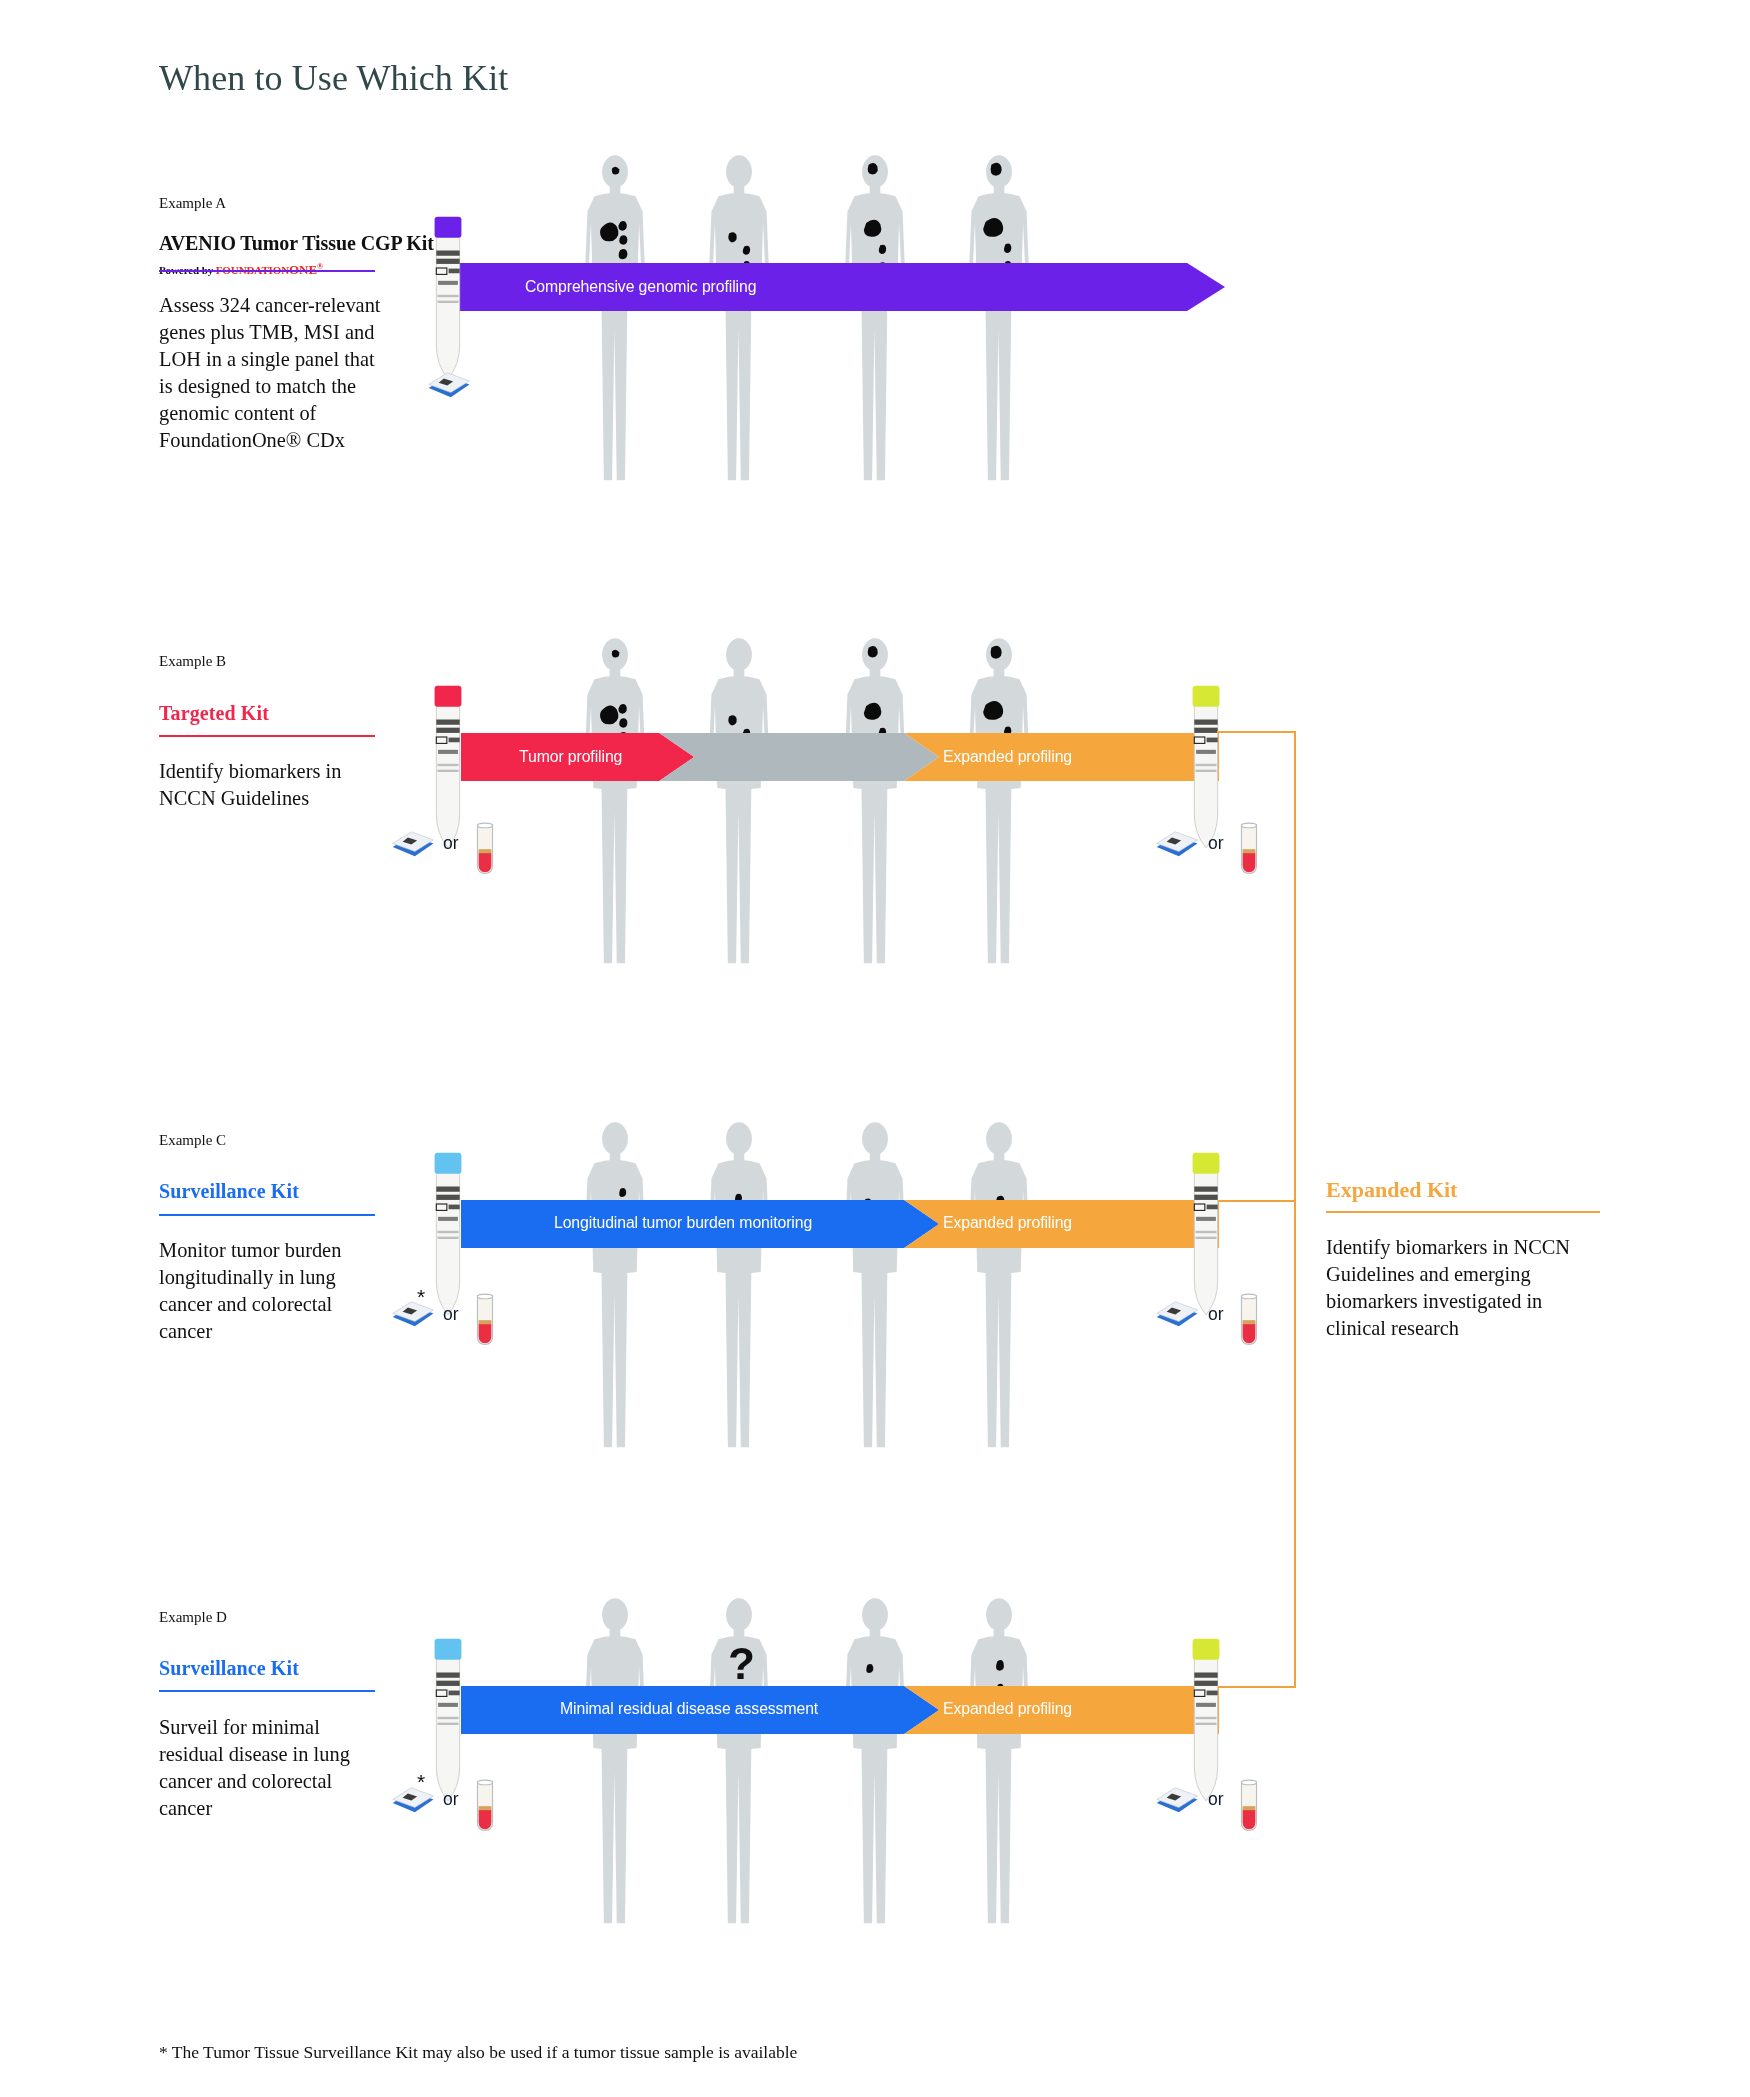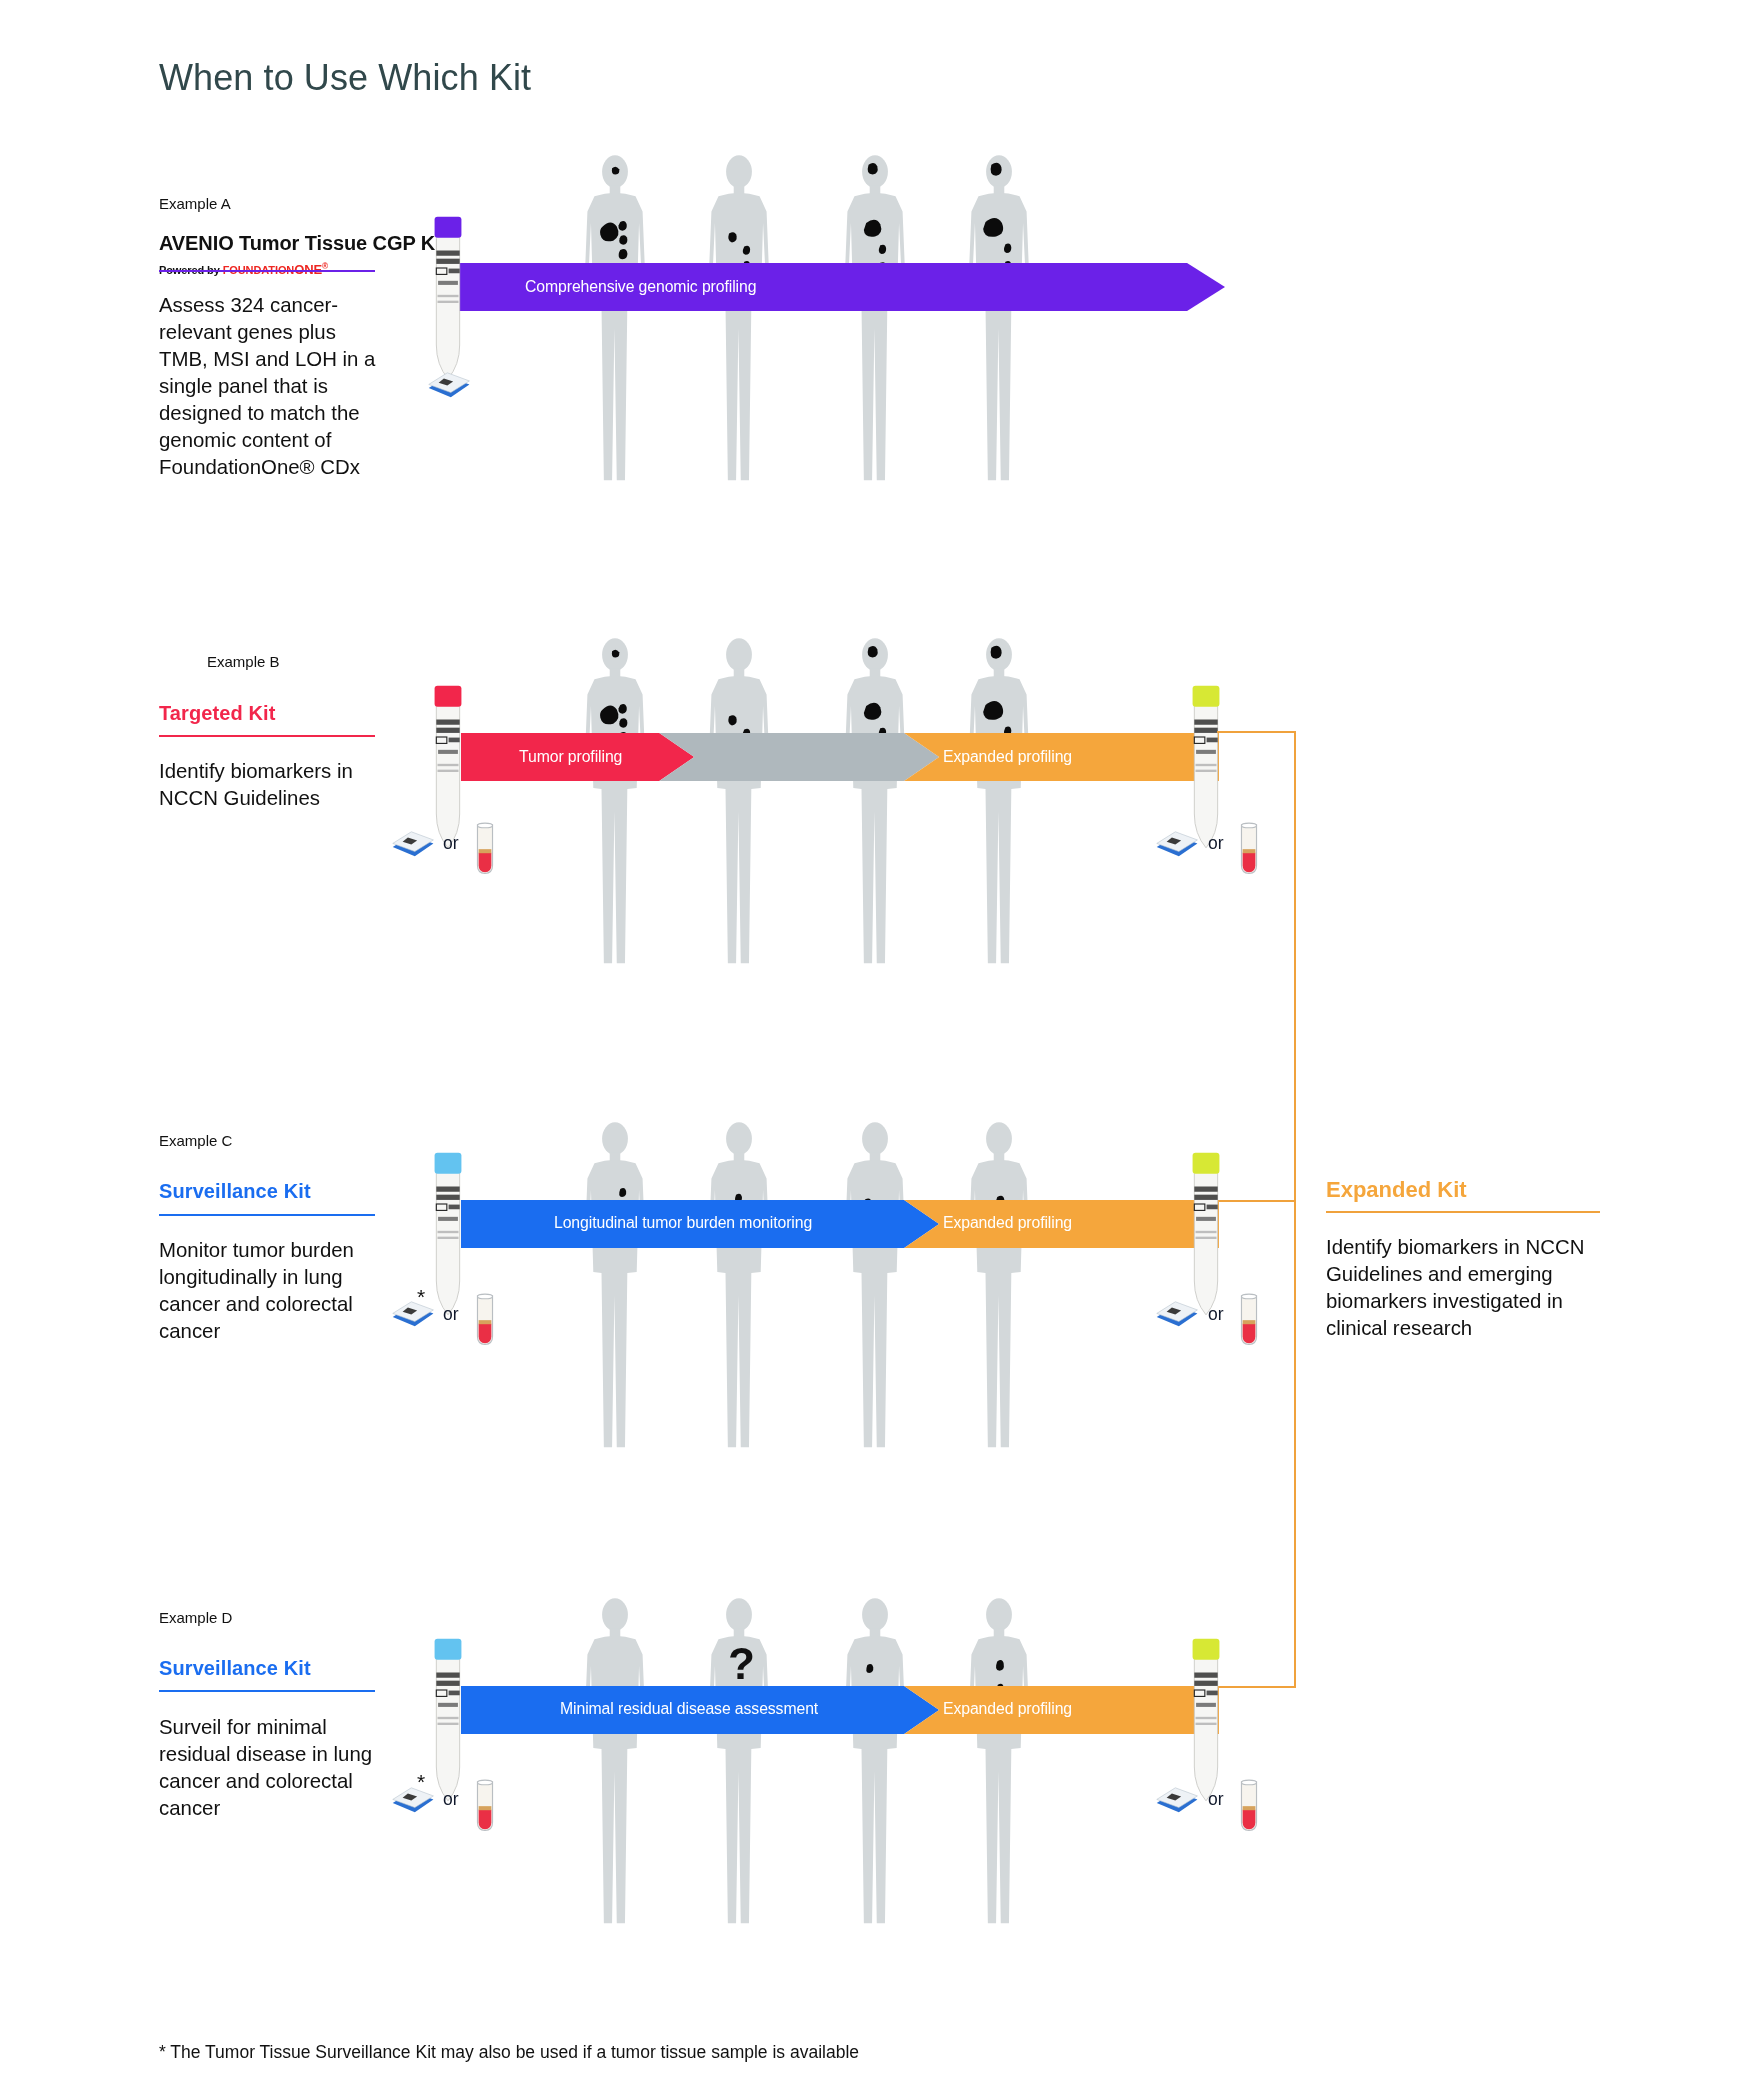--- a/index.html
+++ b/index.html
@@ -1,21 +1,21 @@
 <!DOCTYPE html>
 <html style="font-size:9.3px"><head>
 <meta charset="utf-8">
 <style>
   html,body{margin:0;padding:0;background:#ffffff;}
   body{
     width:1750px;height:2097px;position:relative;
     font-family:"Liberation Sans","DejaVu Sans",sans-serif;
     color:#111;overflow:hidden;
   }
-  .abs{position:absolute;}
+  .abs{position:absolute;font-family:Liberation Serif, serif;}
 
   
   #page-title{
     left:159px;top:57px;
     font-size:36px;font-weight:400;color:#31484b;letter-spacing:0.1px;
   }
 
   
   .ex-label{font-size:15px;color:#111;font-weight:400;}
   .kit-name{font-size:20px;font-weight:700;letter-spacing:0.1px;}
@@ -169,21 +169,21 @@
   </svg>
 </div>
 <div class="slide-ic" style="left:424px;top:367px;">
   <svg viewBox="0 0 84 62">
     <polygon points="8,36 40,16 78,30 46,52" fill="#2a6fd1"></polygon>
     <polygon points="8,30 40,10 78,24 46,44" fill="#eef2f6" stroke="#b7c3cc" stroke-width="1"></polygon>
     <polygon points="34,20 50,25 40,32 25,27" fill="#3a3a3a"></polygon>
   </svg>
 </div>
 
-<div class="abs ex-label" style="left:159px;top:653px;margin-left:48px;">Example B</div>
+<div class="abs ex-label" style="left:159px;top:653px;">Example B</div>
 <div class="abs kit-name" style="left:159px;top:702px;color:#F2264B;">Targeted Kit</div>
 <div class="abs kit-rule" style="left:159px;top:735px;background:#F2264B;"></div>
 <div class="abs kit-desc" style="left:159px;top:758px;">Identify biomarkers in NCCN Guidelines</div>
 
 <div class="figure" style="left:571px;top:636px;">
   <svg class="fig-svg" viewBox="0 0 150 570" preserveAspectRatio="none">
     <g fill="#d3d8da">
       <ellipse cx="75" cy="32" rx="22" ry="28"></ellipse>
         <rect x="66" y="56" width="18" height="18"></rect>
       <path d="M40 74 Q75 62 110 74 L122 100 L126 200 L120 205 L116 120 L112 260 L96 262 L92 560 L78 560 L74 300 L70 560 L56 560 L52 262 L38 260 L34 120 L30 205 L24 200 L28 100 Z"></path>

